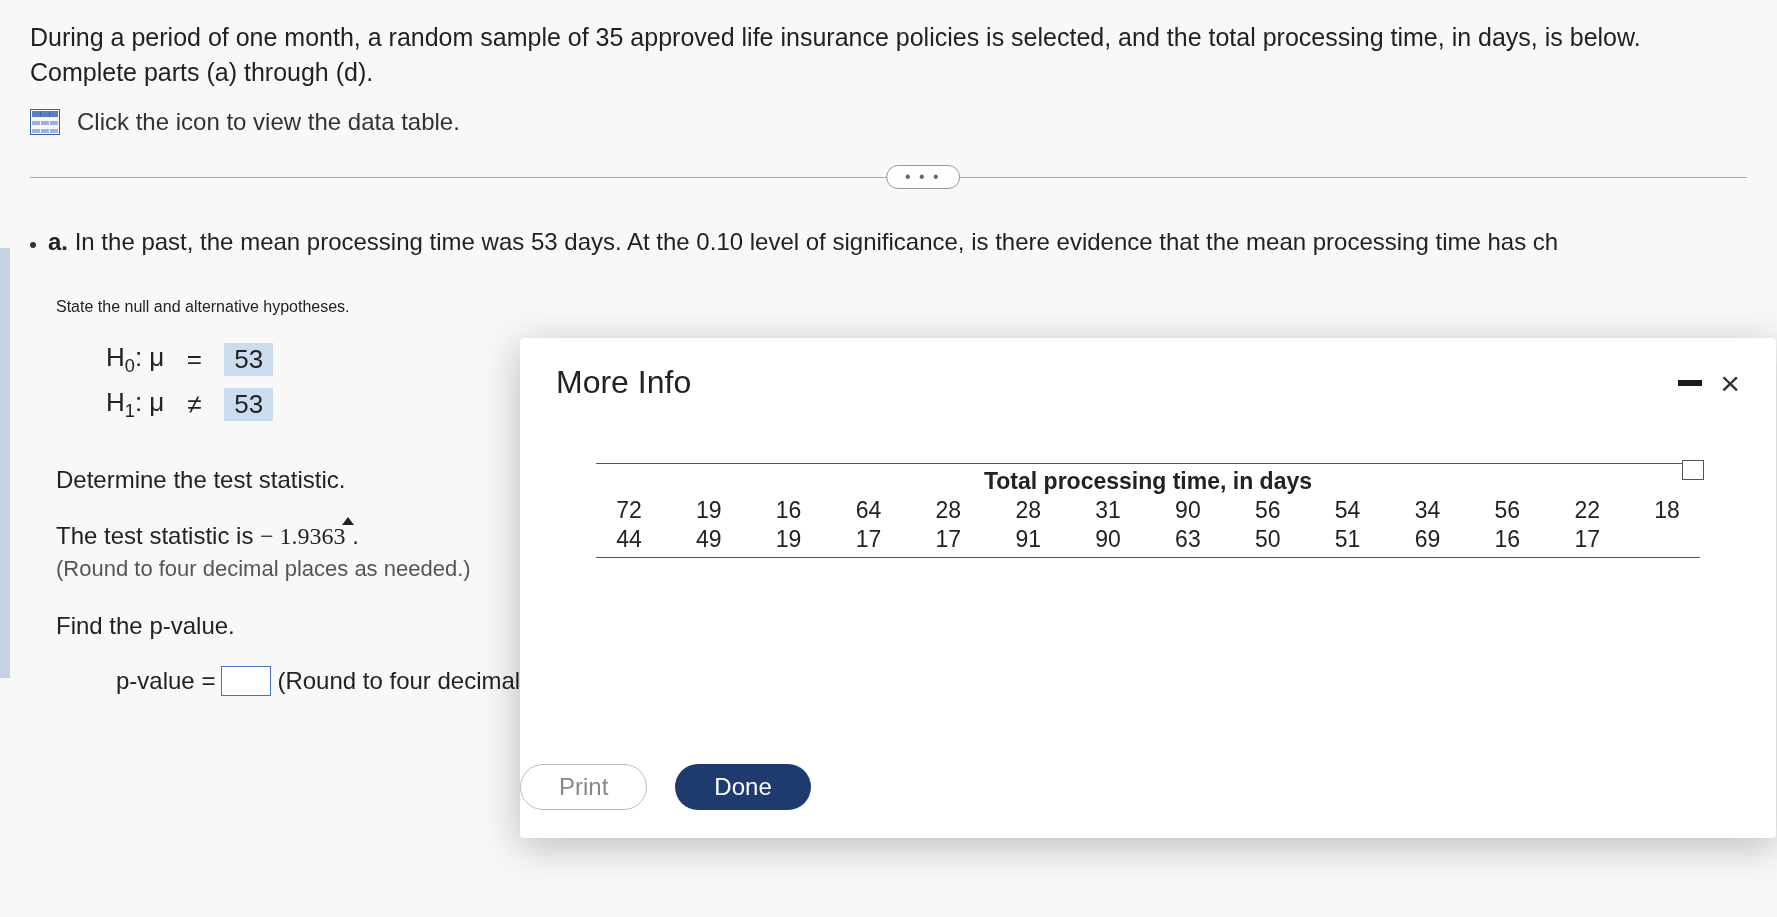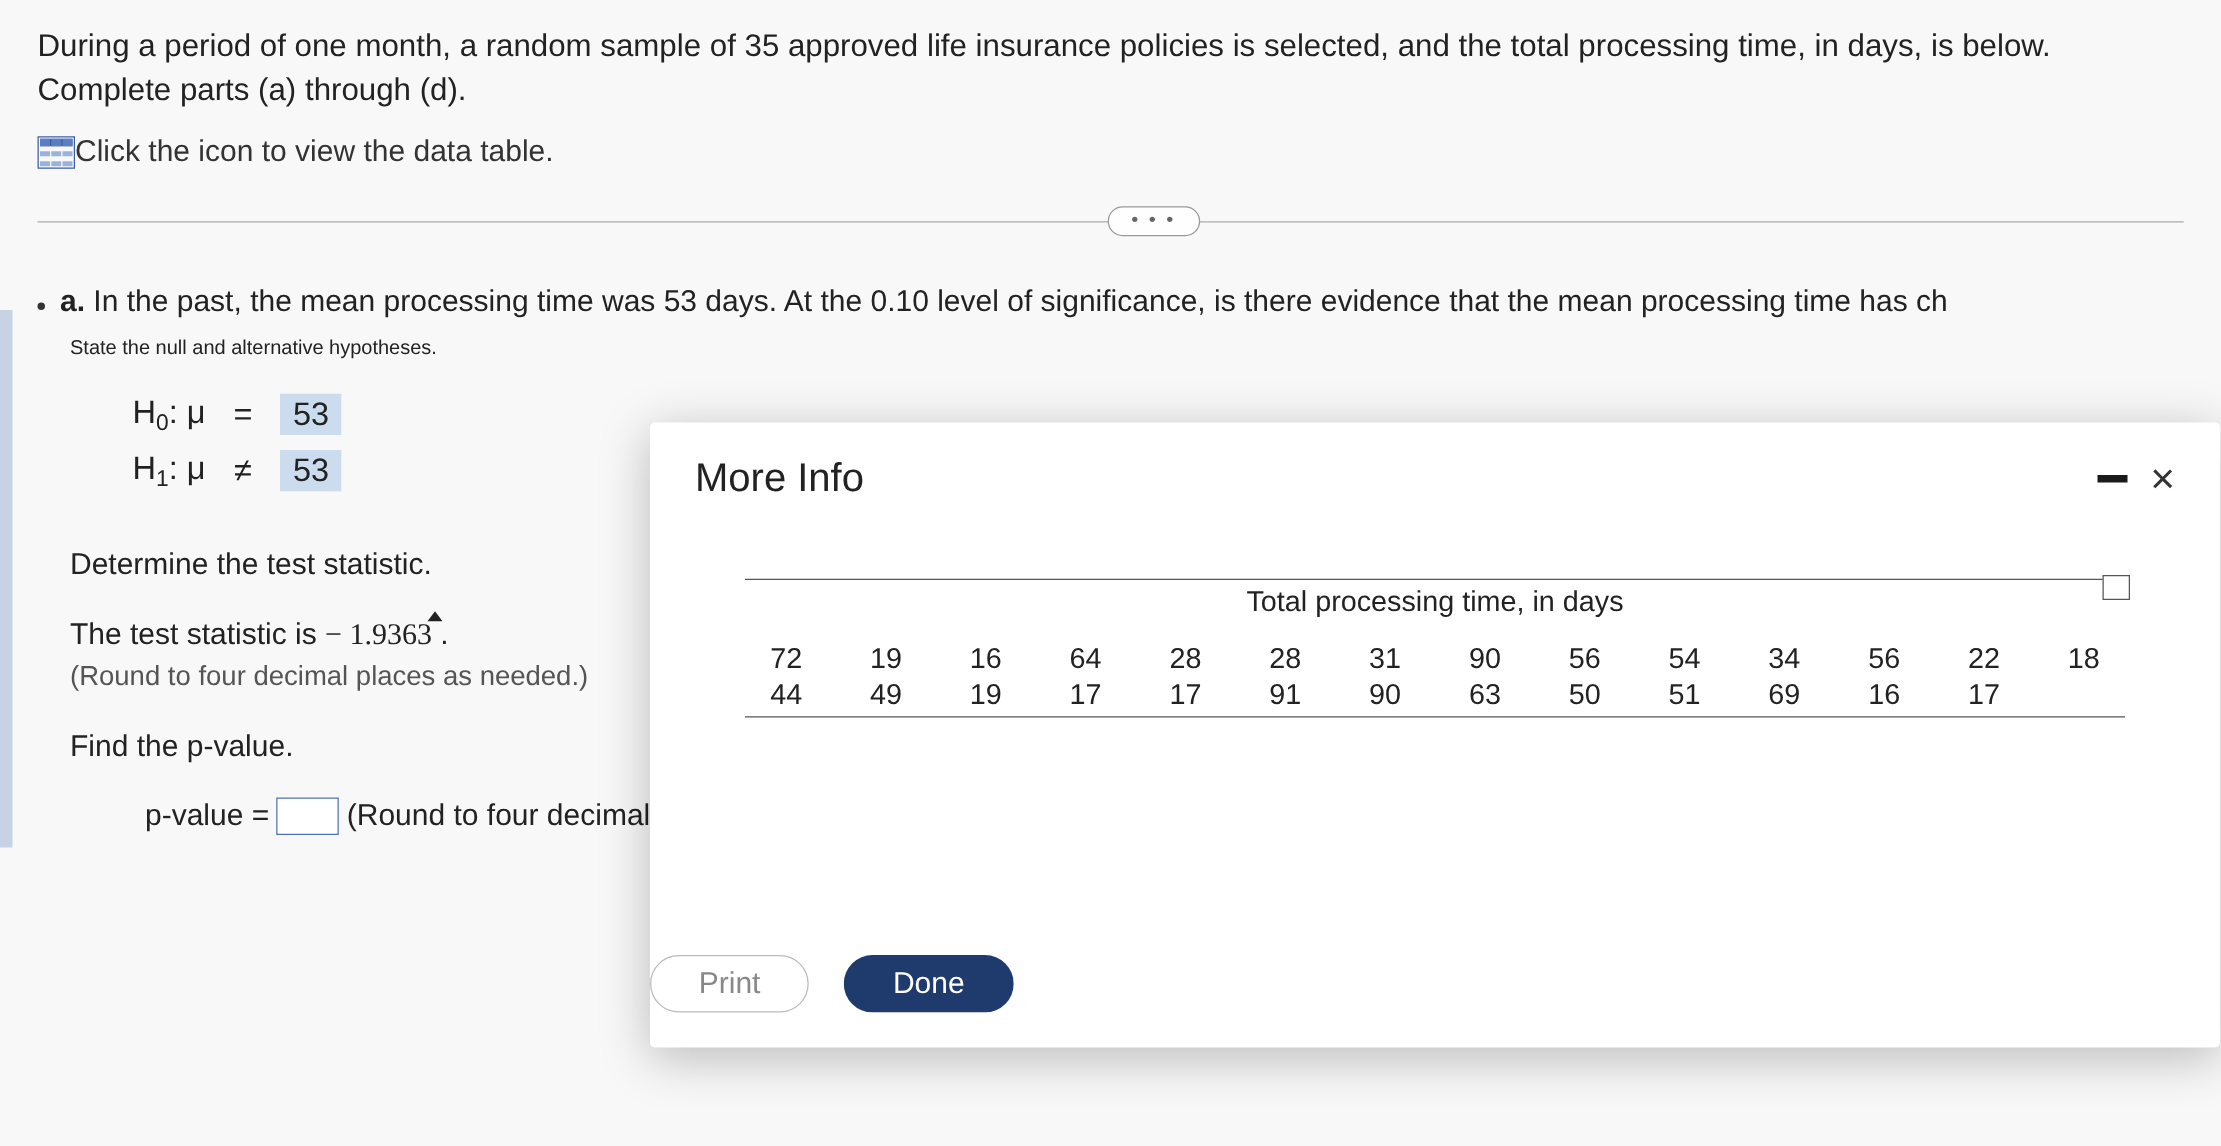--- a/index.html
+++ b/index.html
@@ -14,21 +14,21 @@
       padding: 20px 30px;
     }
     .question-text {
       font-size: 25px;
       line-height: 1.4;
       margin-bottom: 18px;
     }
     .icon-row {
       display: flex;
       align-items: center;
-      gap: 0;
+      gap: 17px;
       margin-bottom: 30px;
     }
     .table-icon {
       width: 30px;
       height: 26px;
       display: inline-flex;
       flex-direction: column;
       justify-content: space-between;
       border: 1px solid #3a5fa3;
       padding:1px;
@@ -56,21 +56,21 @@
       border-radius: 14px;
       padding: 2px 18px;
       font-size:16px; color:#666;
       cursor: pointer;
       letter-spacing:2px;
     }
     .part-a {
       display:flex;
       align-items:flex-start;
       gap: 12px;
-      margin-bottom: 14px;
+      margin-bottom: 42px;
     }
     .bullet { width:6px;height:6px;background:#333;border-radius:50%; margin-top:14px;}
     .part-a-text { font-size: 24px; }
     .body-block { margin-left: 26px; }
     .state-hyp { font-size: 16px; margin-bottom: 26px; }
     .hyp-row { font-size: 26px; margin-left: 50px; margin-bottom: 10px; display:flex; align-items:center; gap:16px;}
     .sub { vertical-align: sub; font-size: 0.7em; }
     .hyp-op { display:inline-block; width:28px; text-align:center;}
     .hyp-val { display:inline-block; background: rgba(120,170,220,0.35); padding: 1px 10px;}
     .det-test { font-size:24px; margin-top: 44px; margin-bottom: 28px;}
@@ -93,21 +93,21 @@
       border-radius: 4px;
       padding: 26px 36px 30px 36px;
     }
     .modal-title-row{display:flex;align-items:center;justify-content:space-between;}
     .modal-title { font-size: 32px; font-weight: 400; color:#222; }
     .modal-ctrls { display:flex; gap:18px; align-items:center;}
     .min-btn { width:24px;height:6px;background:#1a1a1a;cursor:pointer;}
     .close-btn { font-size:34px; font-weight:300; color:#333; cursor:pointer; line-height: 20px;}
     .modal-body { margin-top: 62px; padding: 0 40px;}
     .tbl-wrap { border-top:1px solid #555;border-bottom:1px solid #555; padding:4px 0; position:relative;}
-    .tbl-title { text-align:center; font-size:23px; margin-bottom:18px;}
+    .tbl-title { text-align:center; font-size:23px; margin-bottom:2px;font-weight:bold;}
     .copy-icon { position:absolute; top:-4px; right:-4px; width:22px;height:20px;border:1.5px solid #555; background:#fff;cursor:pointer;}
     .copy-icon::before{content:"";position:absolute;top:-4px;left:-4px;width:22px;height:20px;border:1.5px solid #555;background:#fff;z-index:-1;}
     .data-grid { display:grid; grid-template-columns: repeat(14, 1fr); column-gap: 14px; row-gap: 2px;}
     .data-cell { font-size:23px; text-align:center; padding:0 2px;}
     .modal-footer { position:absolute; bottom:28px; left:0; right:0; display:flex; justify-content:flex-start; gap:28px;}
     .pill-btn { font-size:24px; padding: 8px 38px; border-radius: 26px; cursor:pointer; border:1px solid transparent;}
     .print-btn { background:#fff; color:#888; border:1px solid #bbb;}
     .done-btn { background:#1f3b6e; color:#fff;}
     
     .left-margin-bar { position:absolute; left:0; top:248px; width:10px; height:430px; background:#3261a8; opacity:.25;}

